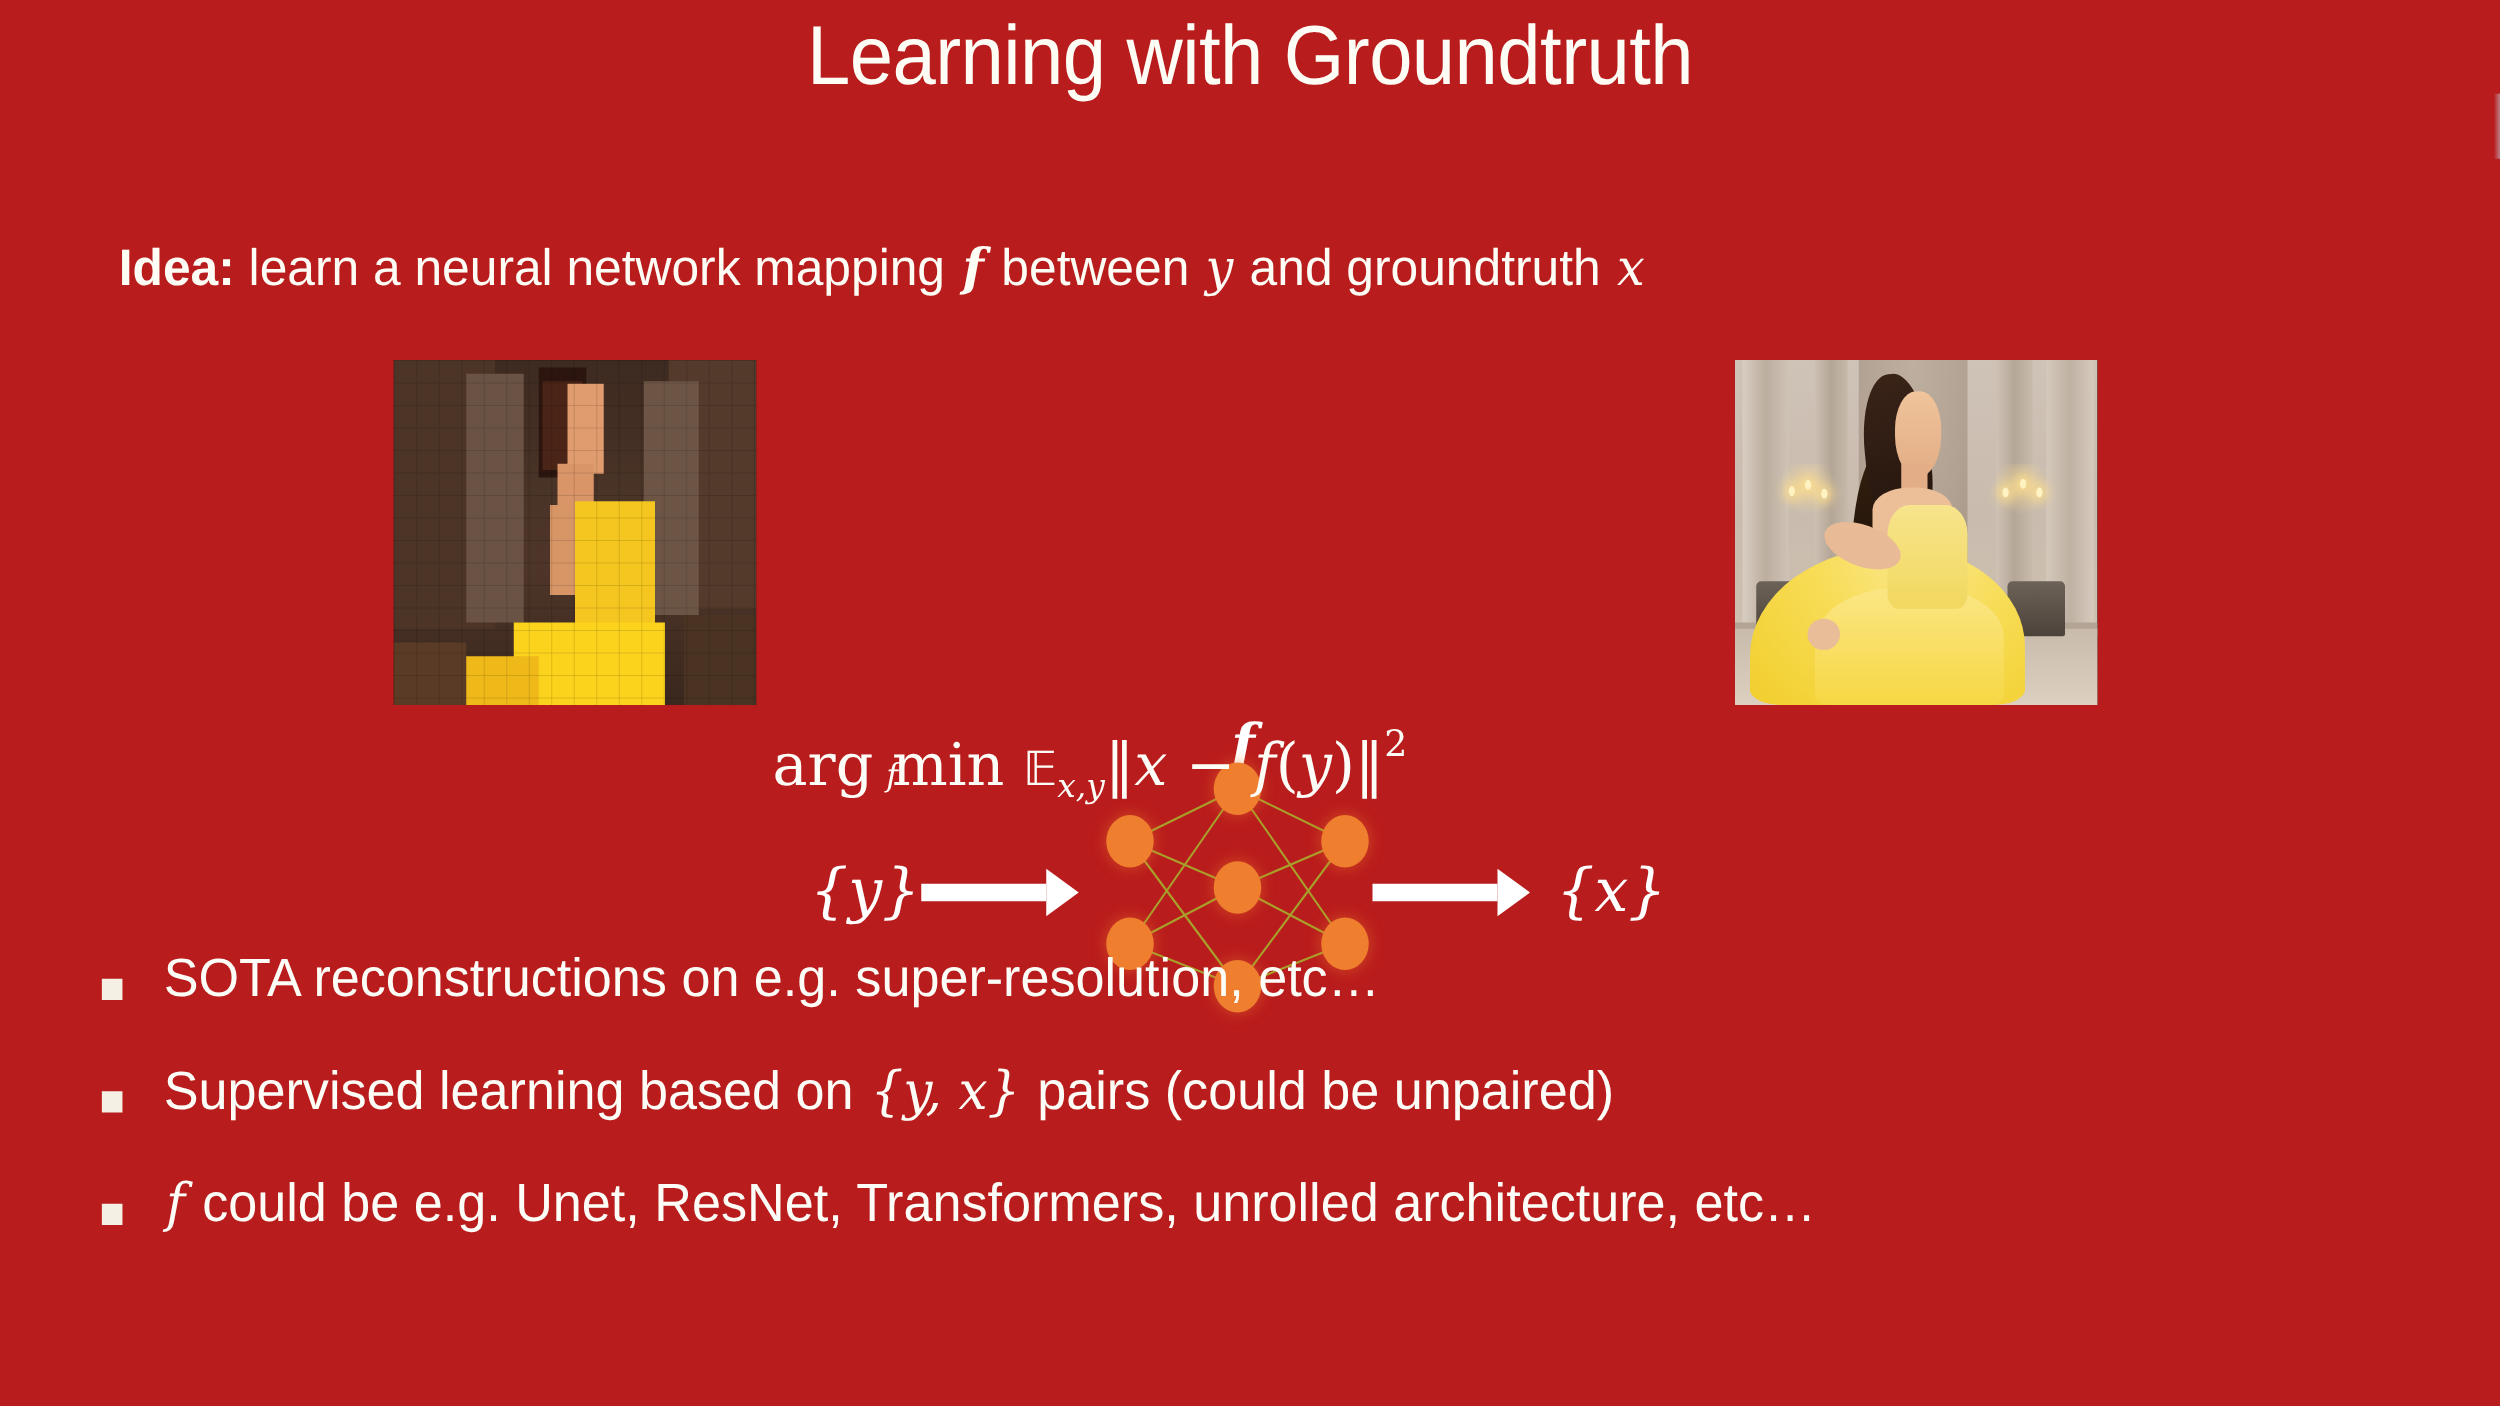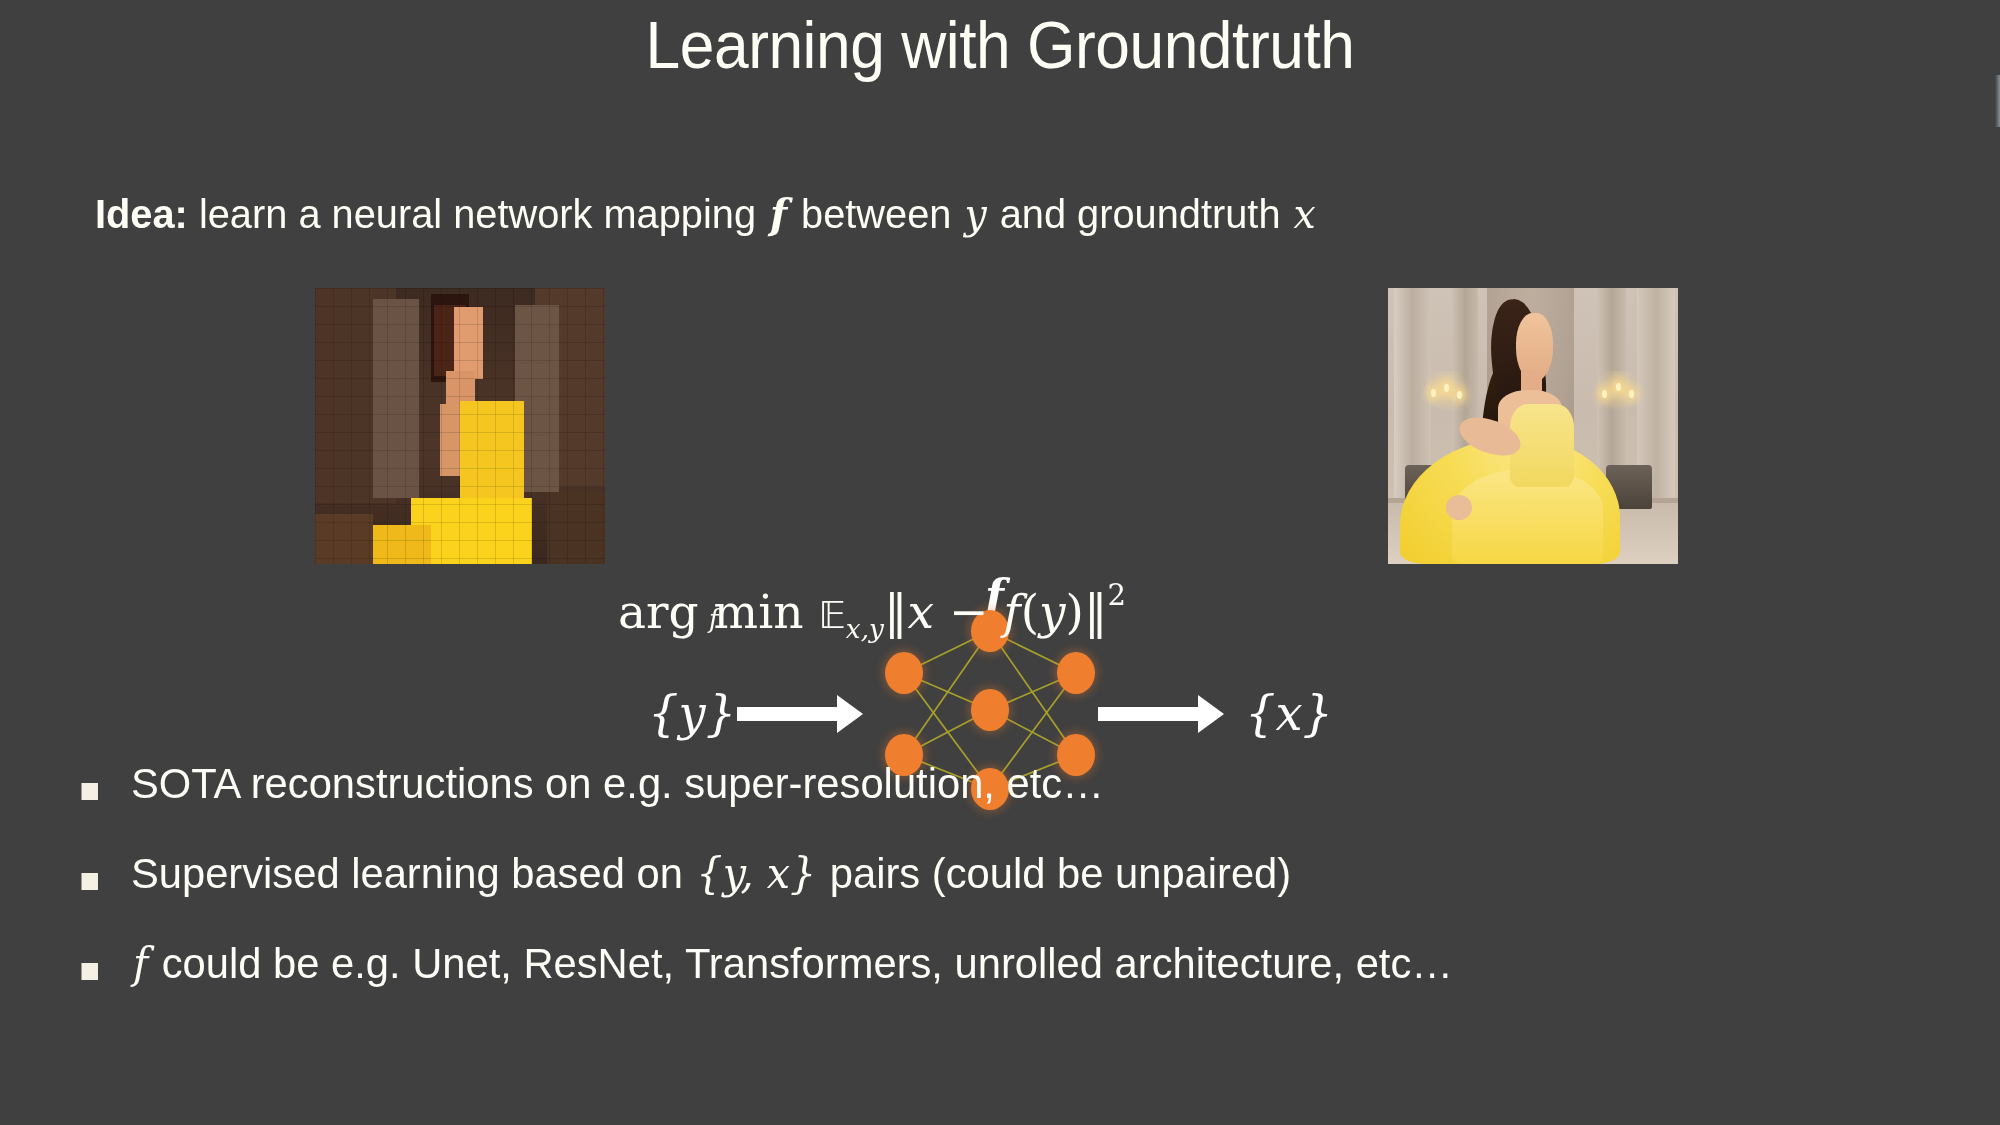--- a/index.html
+++ b/index.html
@@ -12,21 +12,21 @@
     width: 2000px;
     height: 1125px;
     overflow: hidden;
     font-family: "Liberation Sans", sans-serif;
     color: #ffffff;
     position: relative;
   }
   .slide {
     position: absolute;
     inset: 0;
-    background: #404040;
+    background: #b91c1c;
   }
 
   
   .slide-title {
     position: absolute;
     top: 6px;
     left: 0;
     width: 2000px;
     text-align: center;
     font-size: 67px;

